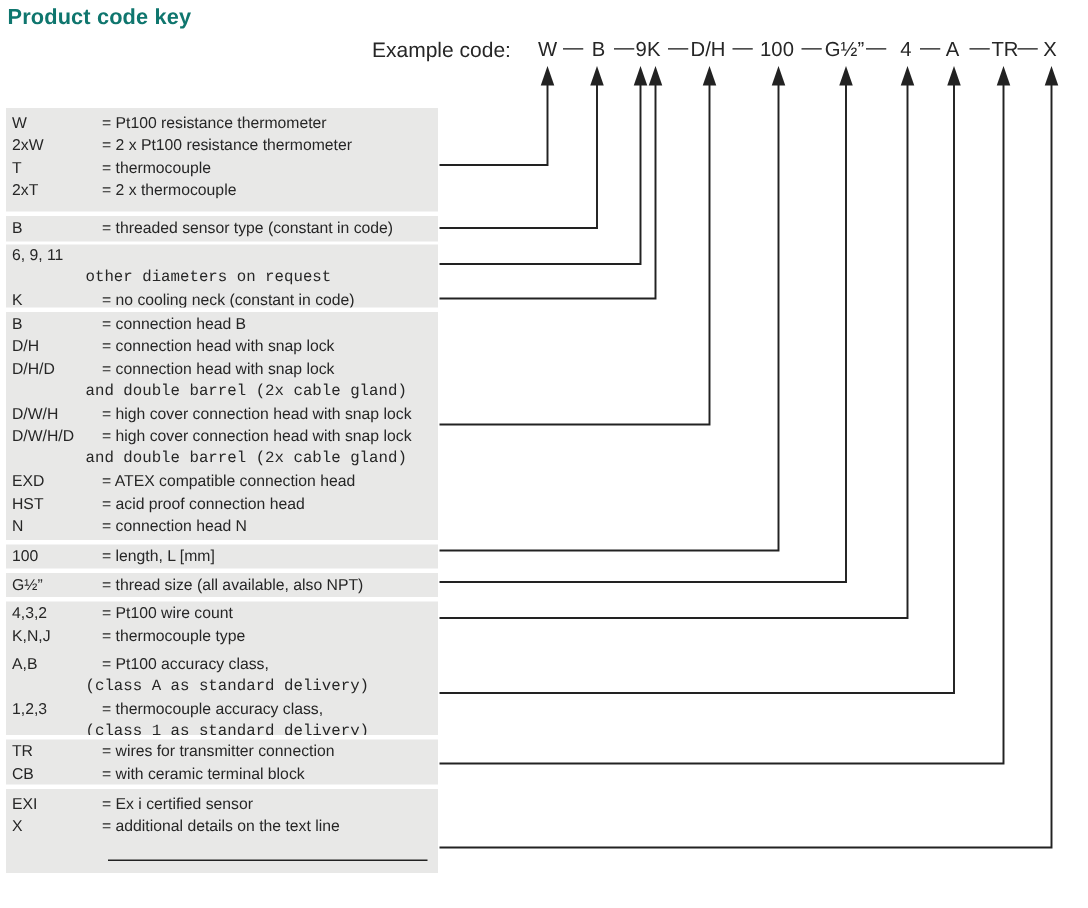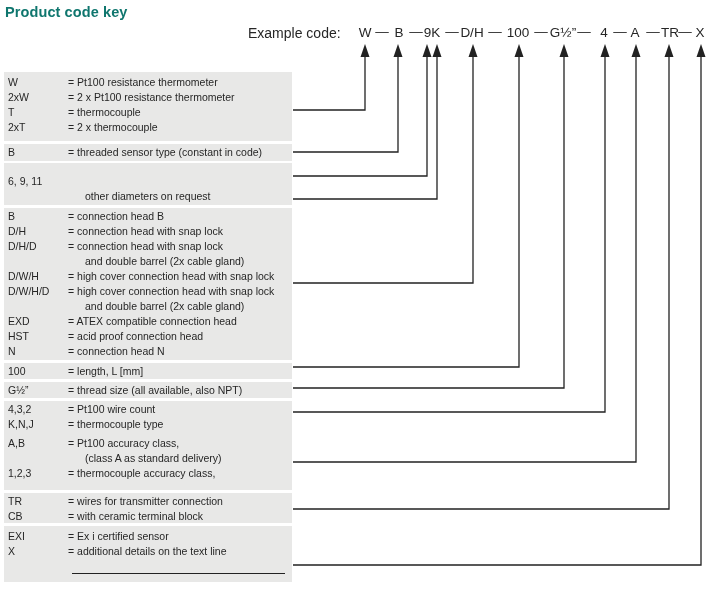--- a/index.html
+++ b/index.html
@@ -26,21 +26,21 @@
   svg.conn{position:absolute;left:0;top:0;}
   .ln{fill:none;stroke:#222222;stroke-width:1.3;}
   .ah{fill:#222222;stroke:none;}
   .ktable{position:absolute;left:4px;top:72px;width:288px;height:528px;}
   .grp{
     position:absolute;left:0;width:288px;background:#e8e8e7;
     box-sizing:border-box;padding-left:4px;overflow:hidden;
   }
   .row{display:flex;height:15px;line-height:15px;font-size:10.5px;white-space:nowrap;}
   .k{flex:0 0 60px;}
-  .cont .d{margin-left:77px;}
+  .cont .d{margin-left:49px;font-family:Liberation Mono, monospace;}
   .blank{position:absolute;left:68px;width:213px;height:0;border-top:1.2px solid #222222;}
 </style>
 </head>
 <body>
 
 <div class="title">Product code key</div>
 
 <span class="ex-label">Example code:</span>
 <span class="seg" style="left:365px">W</span>
 <span class="dash" style="left:382px">—</span>
@@ -130,21 +130,21 @@
       </div>
   </div>
 
   <div class="grp" style="top:72px;height:17px;padding-top:1px">
     <div class="row">
         <span class="k">B</span>
         <span class="d">= threaded sensor type (constant in code)</span>
       </div>
   </div>
 
-  <div class="grp" style="top:91px;height:42px;padding-top:11px">
+  <div class="grp" style="top:91px;height:42px;padding-top:0">
     <div class="row">
         <span class="k">6, 9, 11</span>
       </div>
     <div class="row cont">
         <span class="d">other diameters on request</span>
       </div>
     <div class="row">
         <span class="k">K</span>
         <span class="d">= no cooling neck (constant in code)</span>
       </div>
@@ -221,20 +221,23 @@
         <span class="k">A,B</span>
         <span class="d">= Pt100 accuracy class,</span>
       </div>
     <div class="row cont">
         <span class="d">(class A as standard delivery)</span>
       </div>
     <div class="row">
         <span class="k">1,2,3</span>
         <span class="d">= thermocouple accuracy class,</span>
       </div>
+    <div class="row cont">
+        <span class="d">(class 1 as standard delivery)</span>
+      </div>
   </div>
 
   <div class="grp" style="top:421px;height:30px;padding-top:1px">
     <div class="row">
         <span class="k">TR</span>
         <span class="d">= wires for transmitter connection</span>
       </div>
     <div class="row">
         <span class="k">CB</span>
         <span class="d">= with ceramic terminal block</span>

